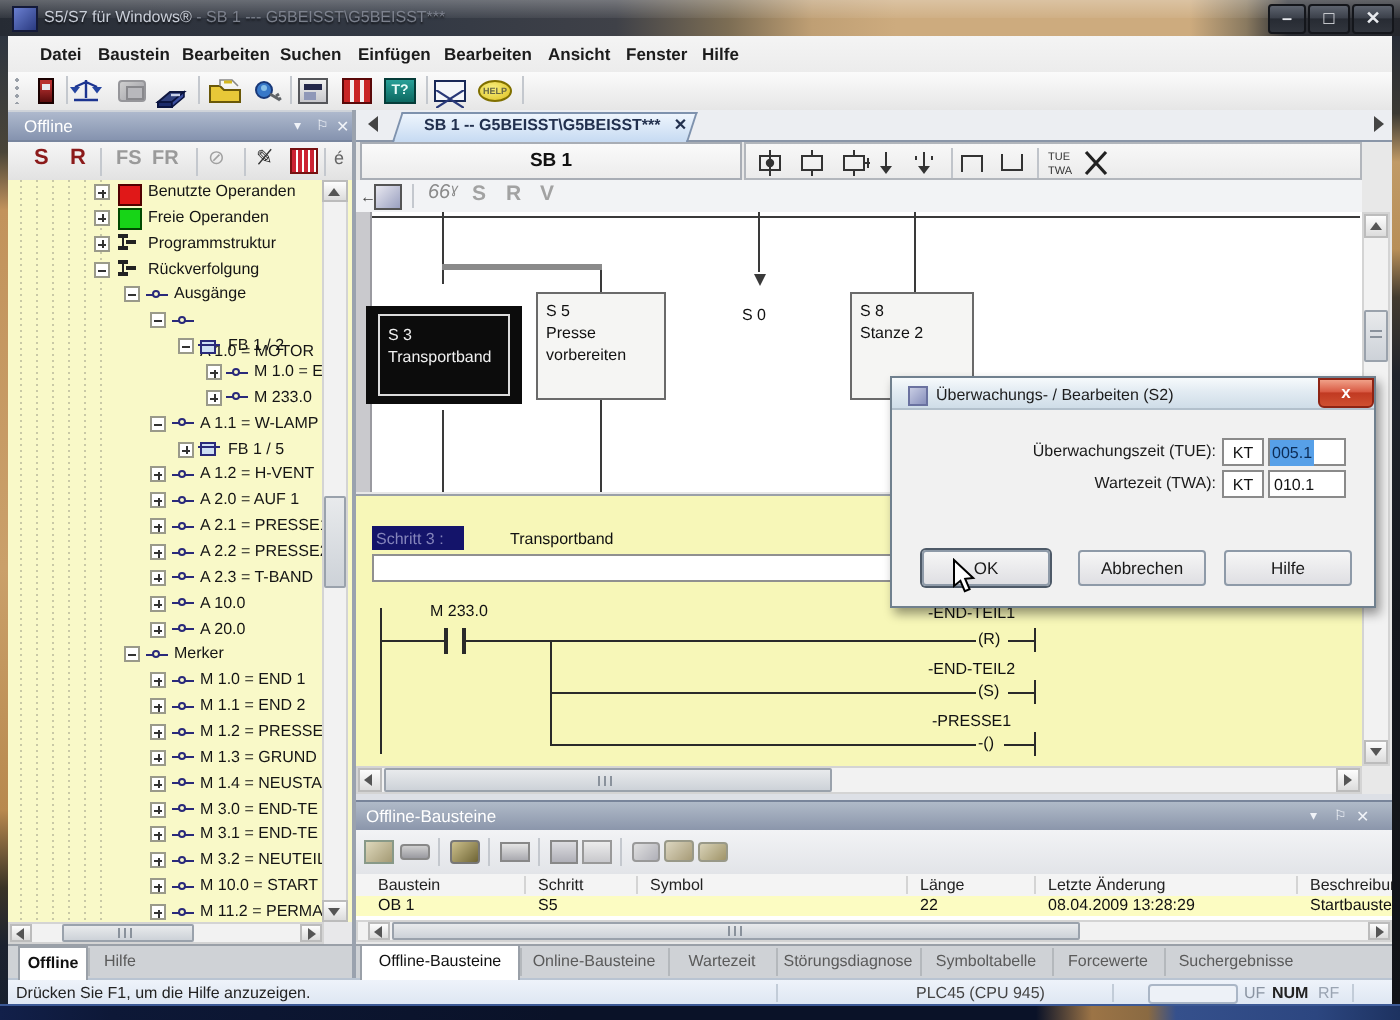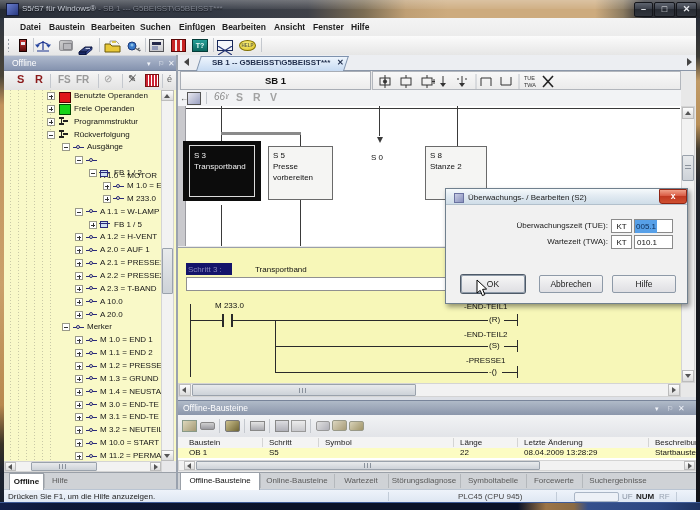--- a/index.html
+++ b/index.html
@@ -62,21 +62,21 @@
 
 #tabbar{left:178px;top:55px;width:518px;height:15px;background:#eceef2;border-bottom:1px solid #8a96a8;}
 #doctab{position:absolute;left:18px;top:1px;width:146px;height:14px;background:linear-gradient(180deg,#eef5fd,#c6daf2);border:1px solid #7e92ae;border-bottom:none;transform:skewX(-18deg);transform-origin:bottom left;}
 #doctabtxt{position:absolute;left:34px;top:3px;font-size:8px;font-weight:bold;color:#22304e;white-space:nowrap;}
 #sb1box{left:180px;top:71px;width:191px;height:19px;background:linear-gradient(180deg,#fafafa,#ececec);border:1px solid #a8adb5;box-sizing:border-box;text-align:center;font-size:9.5px;font-weight:bold;color:#111;line-height:18px;}
 #icobox{left:372px;top:71px;width:309px;height:19px;background:linear-gradient(180deg,#f8f8f8,#ebebeb);border:1px solid #b2b6bc;box-sizing:border-box;}
 #minibar{left:178px;top:90px;width:503px;height:16px;background:#f2f3f5;border-bottom:1px solid #aab2be;}
 #canvas{left:178px;top:106px;width:503px;height:140px;background:#fff;}
 #lmargin{left:178px;top:106px;width:7px;height:140px;background:#c9c9cd;border-right:1px solid #9a9aa0;}
 .sfcline{position:absolute;background:#3a3a3a;}
-#s3box{left:183px;top:141px;width:78px;height:60px;background:#0c0c0c;z-index:2;}
+#s3box{left:183px;top:153px;width:78px;height:49px;background:#0c0c0c;z-index:2;}
 #s3box .inner{position:absolute;left:6px;top:4px;right:6px;bottom:4px;border:1px solid #dcdcdc;}
 #s3box .tx{position:absolute;left:11px;top:9px;color:#f0f0f0;font-size:8px;line-height:11px;}
 #s5box{left:268px;top:146px;width:65px;height:54px;background:#f5f5f3;border:1px solid #6a6a6a;box-sizing:border-box;z-index:2;}
 #s8box{left:425px;top:146px;width:62px;height:54px;background:#f5f5f3;border:1px solid #6a6a6a;box-sizing:border-box;z-index:2;}
 .sfctx{position:absolute;left:4px;top:3px;font-size:8px;line-height:11px;color:#111;}
 
 #ysec{left:178px;top:247px;width:503px;height:135px;background:#f7f7b8;border-top:1px solid #9aa0a8;}
 .lline{position:absolute;background:#2a2a2a;}
 .ltx{position:absolute;font-size:8px;color:#111;white-space:nowrap;}
 

